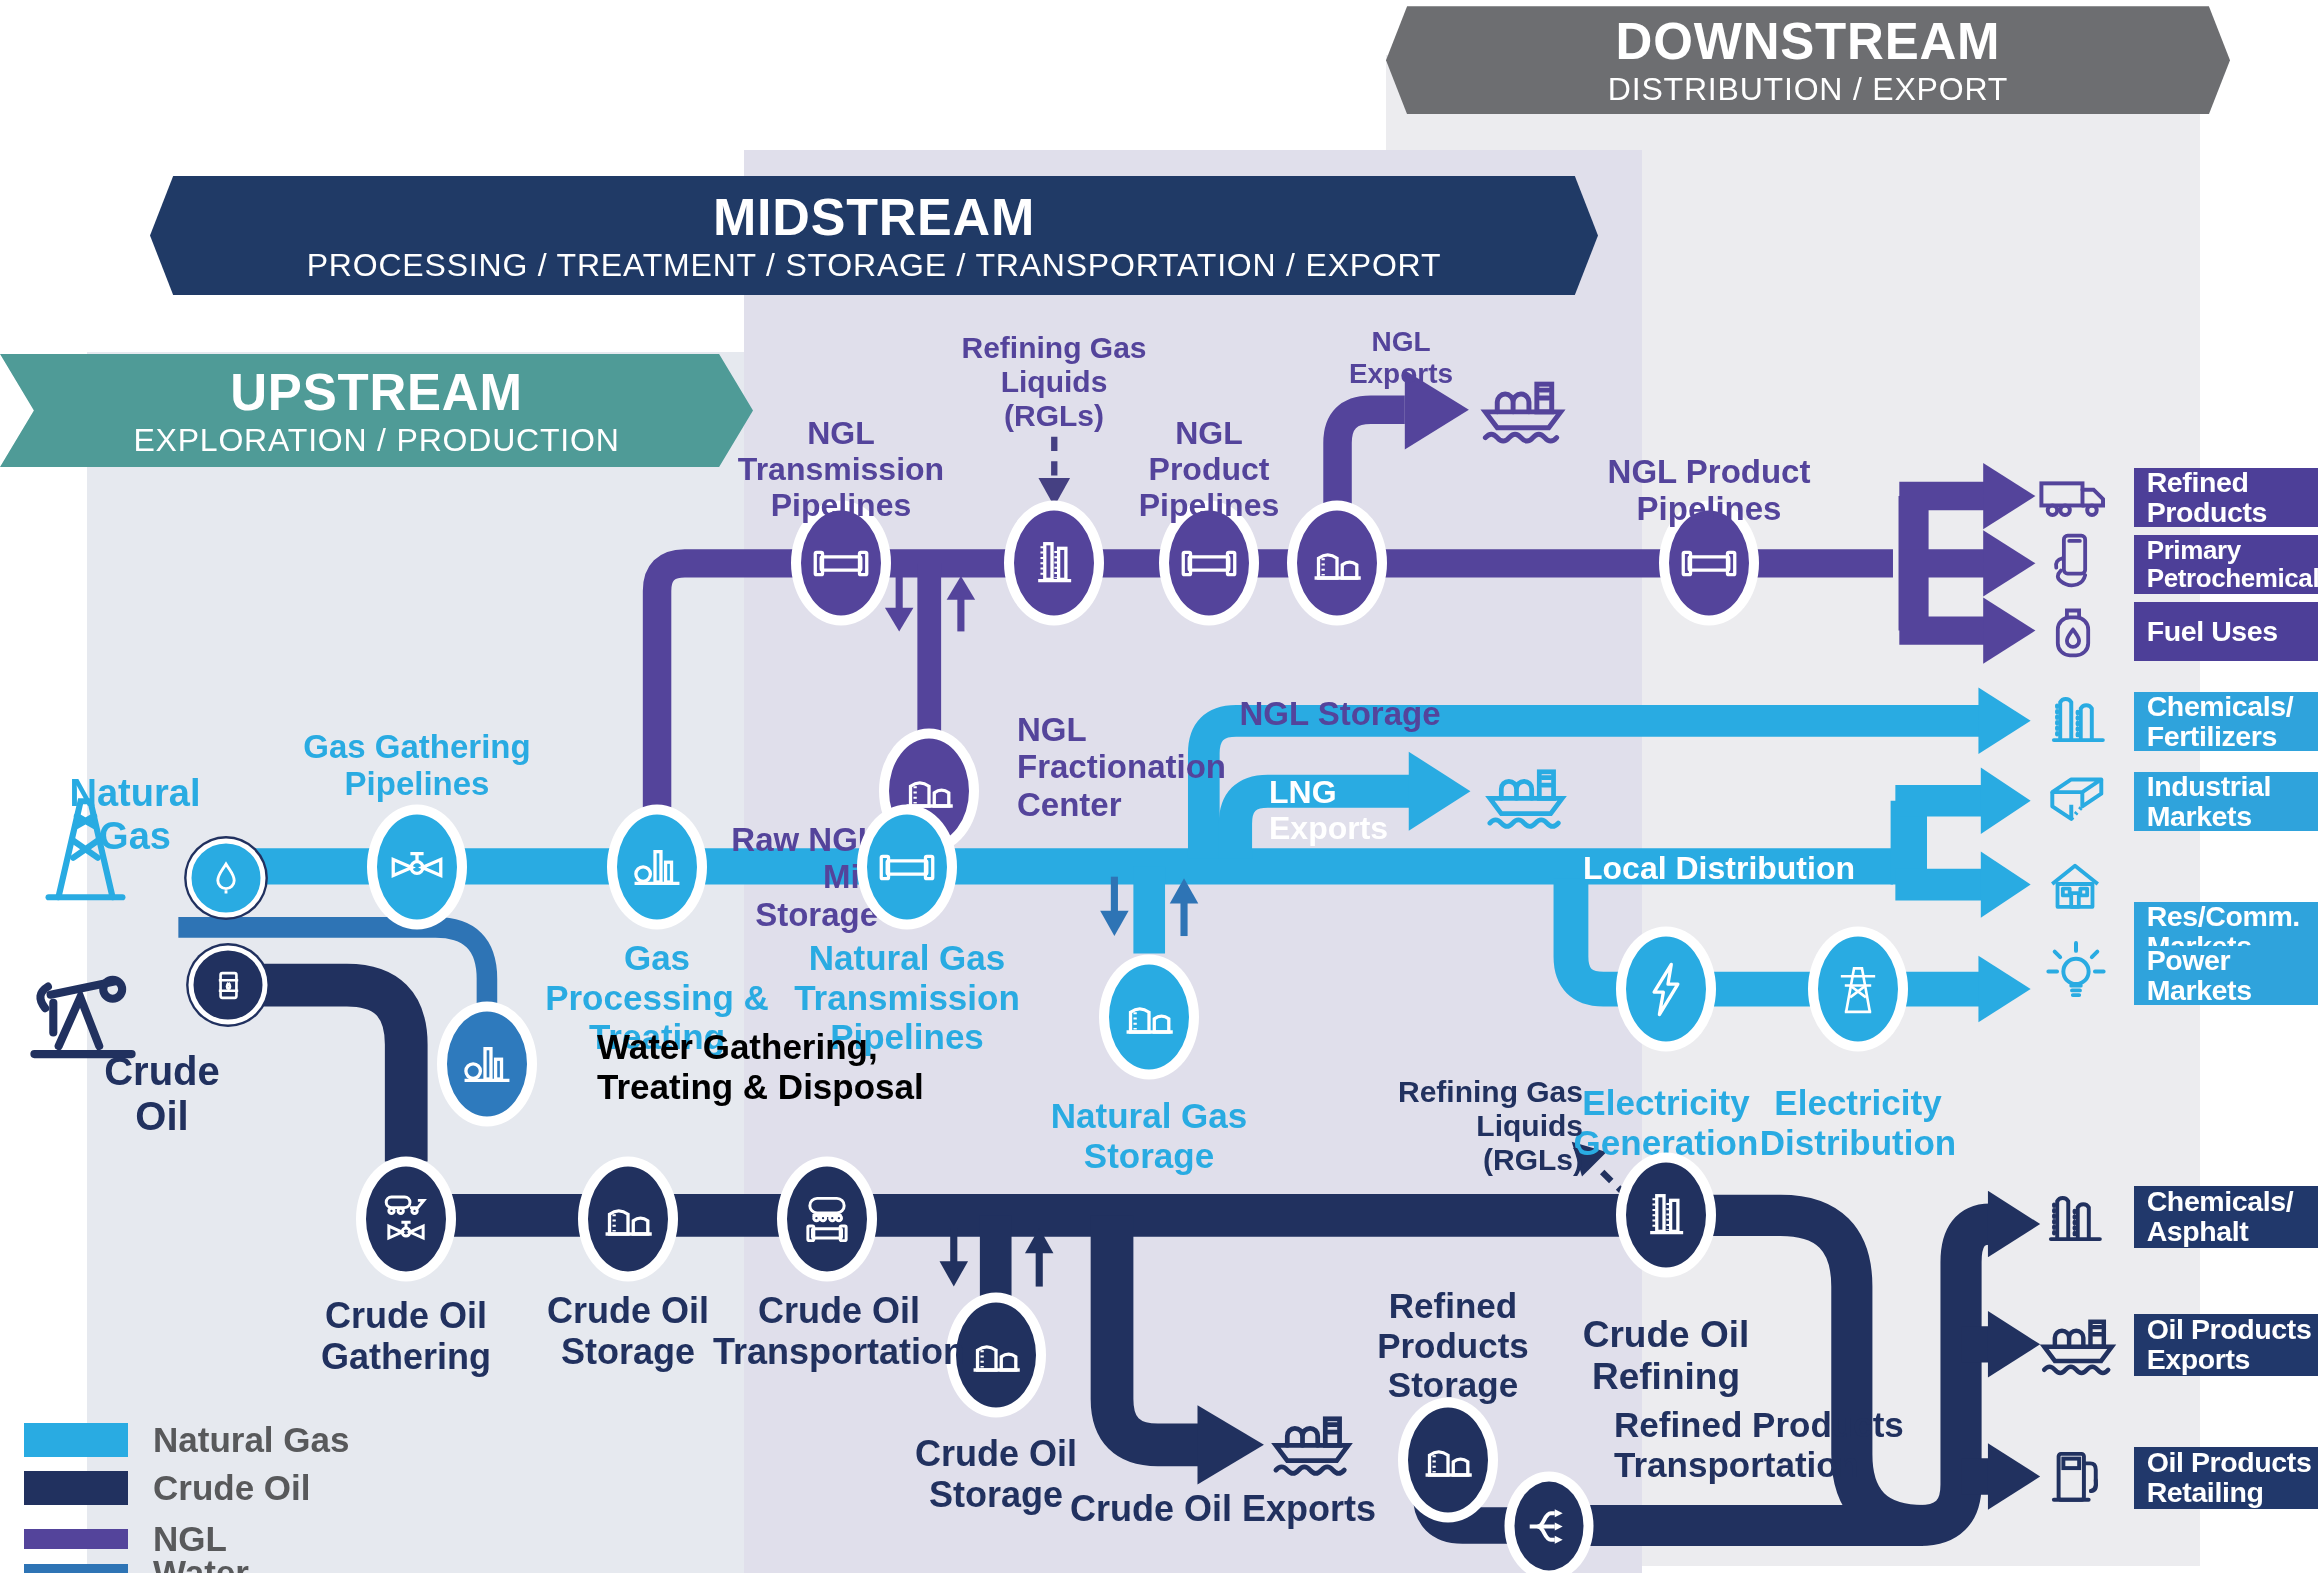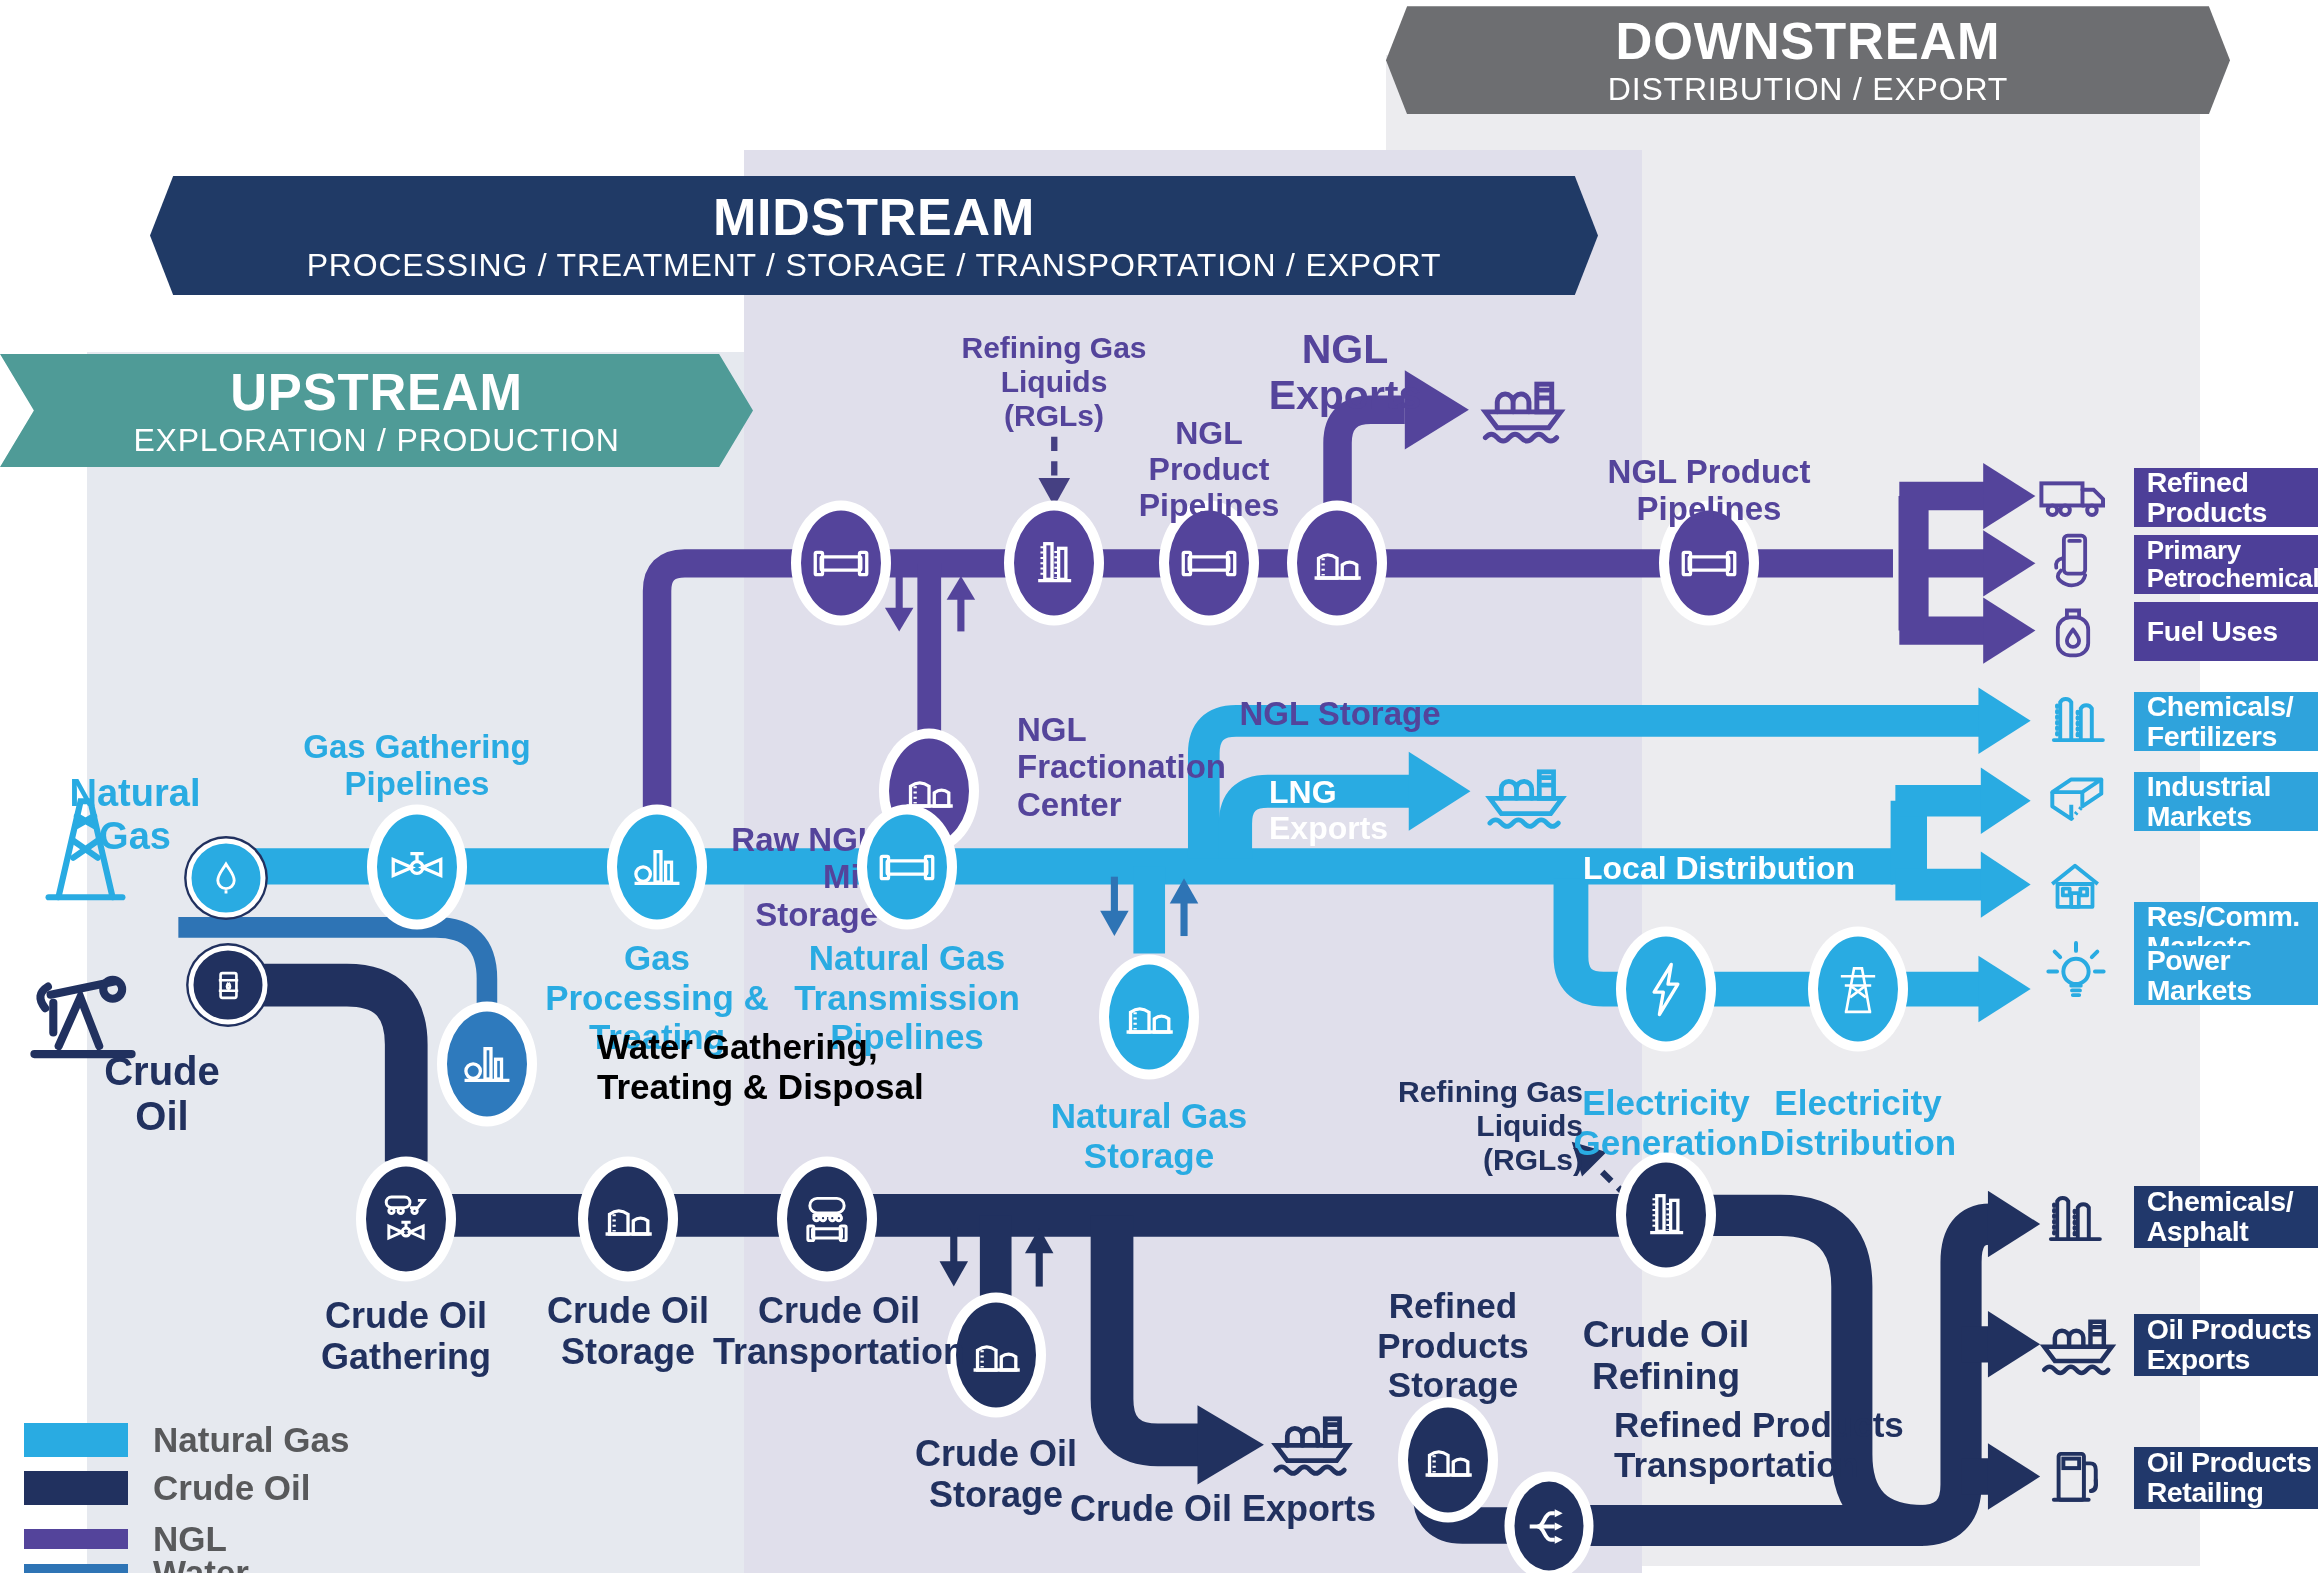--- a/index.html
+++ b/index.html
@@ -214,23 +214,24 @@
   </div>
 
   <svg class="dest-ic" style="left:1523px;top:400px;z-index:2;" width="99" height="99" viewBox="0 0 100 100" stroke="#54449B" stroke-width="5" fill="none" stroke-linecap="round">
     <path d="M12 62 H88 L76 78 H24 Z"></path>
       <path d="M24 62 V52 a8 8 0 0 1 16 0 V62 M40 62 V52 a8 8 0 0 1 16 0 V62"></path>
     <rect x="64" y="34" width="15" height="28"></rect>
       <path d="M67 40 h9 M67 48 h9"></path>
     <path d="M12 88 q6 -7 12 0 t12 0 t12 0 t12 0 t12 0 t12 0"></path>
   </svg>
 
+  <div class="lbl c-ngl" style="left:841px;top:415px;font-size:32px;width:214px;z-index:2;">NGL Transmission Pipelines</div>
   <div class="lbl c-ngl" style="left:1054px;top:331px;font-size:30px;width:190px;z-index:2;">Refining Gas Liquids (RGLs)</div>
   <div class="lbl c-ngl" style="left:1209px;top:415px;font-size:32px;width:150px;z-index:2;">NGL Product Pipelines</div>
-  <div class="lbl c-ngl" style="left:1345px;top:326px;font-size:41px;width:158px;z-index:2;">NGL Exports</div>
+  <div class="lbl c-ngl" style="left:1401px;top:326px;font-size:28px;width:158px;z-index:2;">NGL Exports</div>
   <div class="lbl c-ngl right" style="left:696px;top:821px;font-size:33px;width:182px;z-index:2;">Raw NGL Mix Storage</div>
   <div class="lbl c-ngl left" style="left:1017px;top:711px;font-size:33px;width:214px;z-index:2;">NGL Fractionation Center</div>
   <div class="lbl c-ngl" style="left:1340px;top:695px;font-size:33px;width:237px;z-index:2;">NGL Storage</div>
   <div class="lbl c-ngl" style="left:1709px;top:453px;font-size:33px;width:206px;z-index:2;">NGL Product Pipelines</div>
 
   <div class="node ng" style="left:417px;top:867px;z-index:2;">
     <svg viewBox="0 0 100 100" stroke="#fff" stroke-width="5" fill="none">
       <path d="M14 38 L42 50 L14 62 Z"></path>
         <path d="M86 38 L58 50 L86 62 Z"></path>
         <circle cx="50" cy="50" r="9"></circle>

